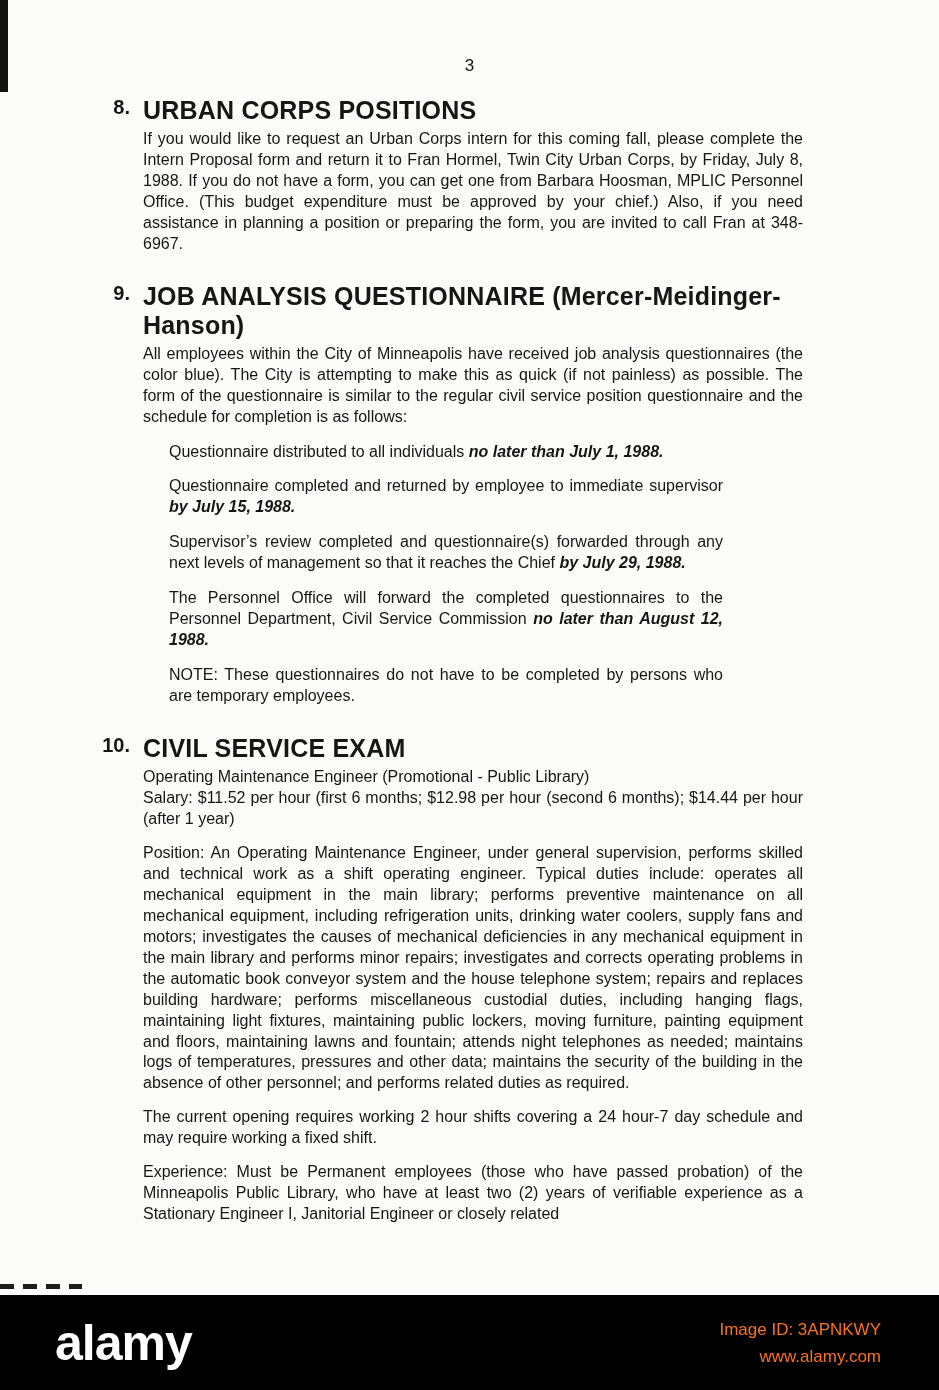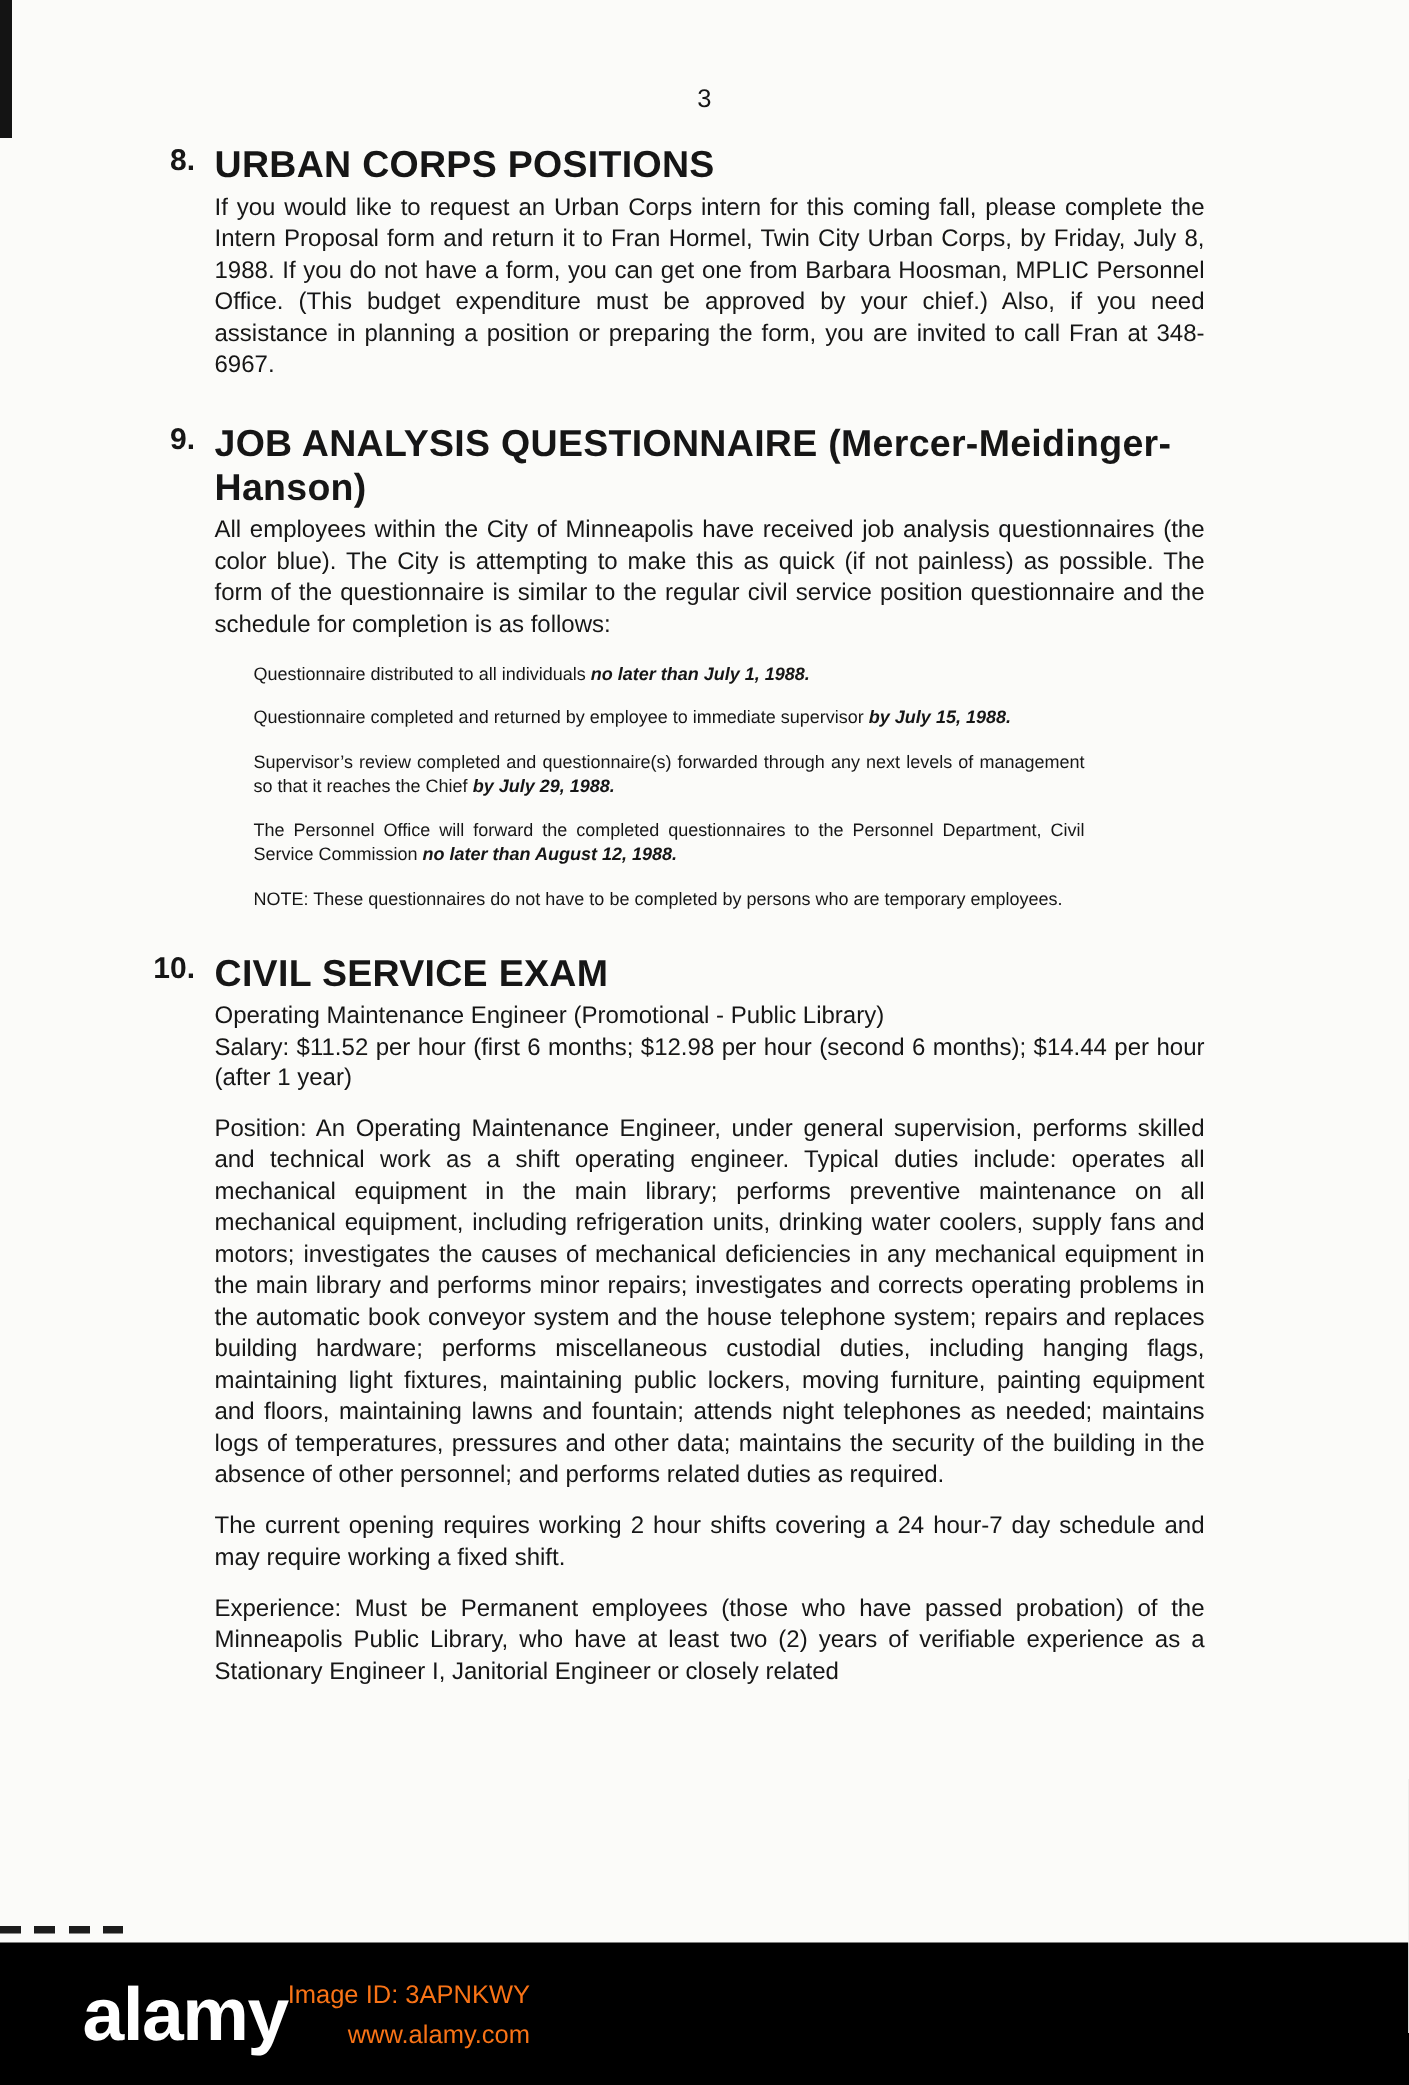--- a/index.html
+++ b/index.html
@@ -47,32 +47,32 @@
   .sec-title {
     font-size: 25px; font-weight: bold;
     letter-spacing: 0.2px; margin-bottom: 4px;
   }
   .para {
     font-size: 16px; line-height: 1.31;
     text-align: justify;
   }
   .line { font-size: 16px; line-height: 1.31; text-align: left; }
   .item {
-    font-size: 12px; line-height: 1.31;
+    font-size: 16px; line-height: 1.31;
     text-align: justify;
     margin: 14px 80px 0 26px;
   }
   .gap-top { margin-top: 13px; }
   .emph { font-weight: bold; font-style: italic; }
   
   .footer-bar {
     position: absolute; left: 0; bottom: 0;
     width: 939px; height: 95px;
     background: #000;
-    display: flex; align-items: center; 
+    display: flex; align-items: center; justify-content: space-between;
     padding: 0 58px 0 55px;
   }
   .alamy-logo {
     color: #fff; font-weight: bold;
     font-size: 50px; letter-spacing: -1px;
     line-height: 1;
   }
   .footer-meta {
     color: #f97316; text-align: right;
     font-size: 17px; line-height: 27px;

